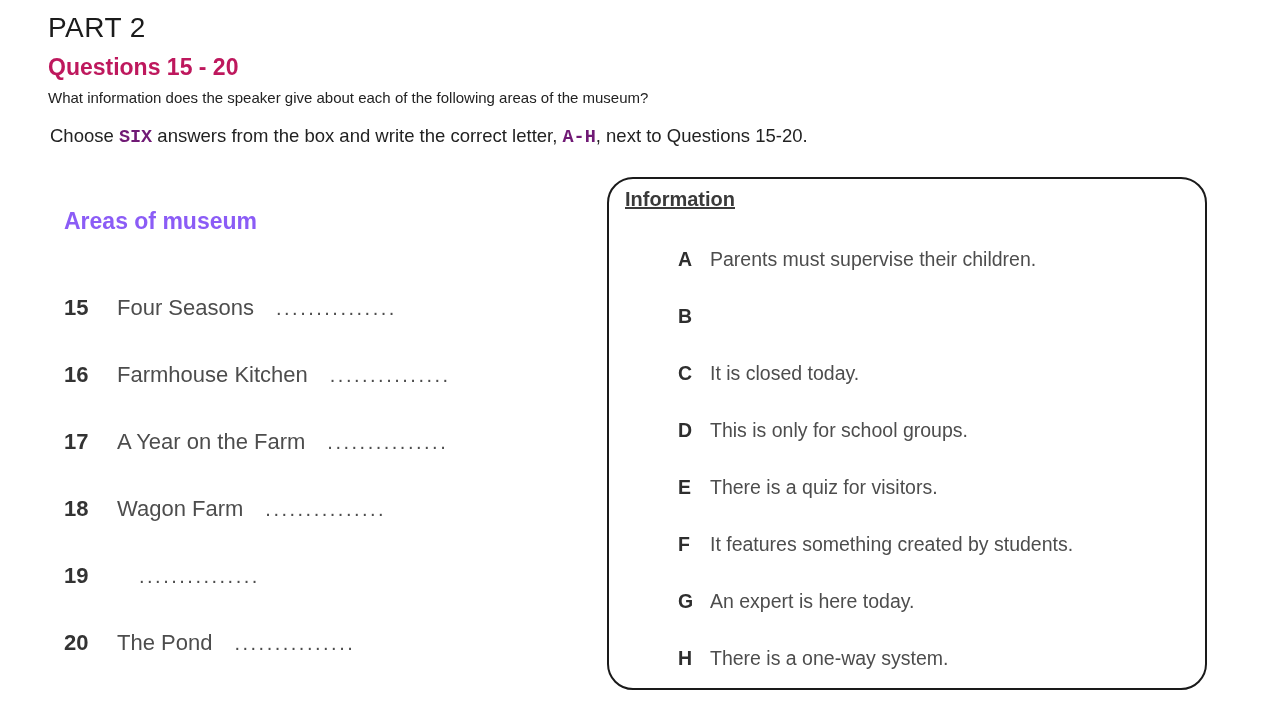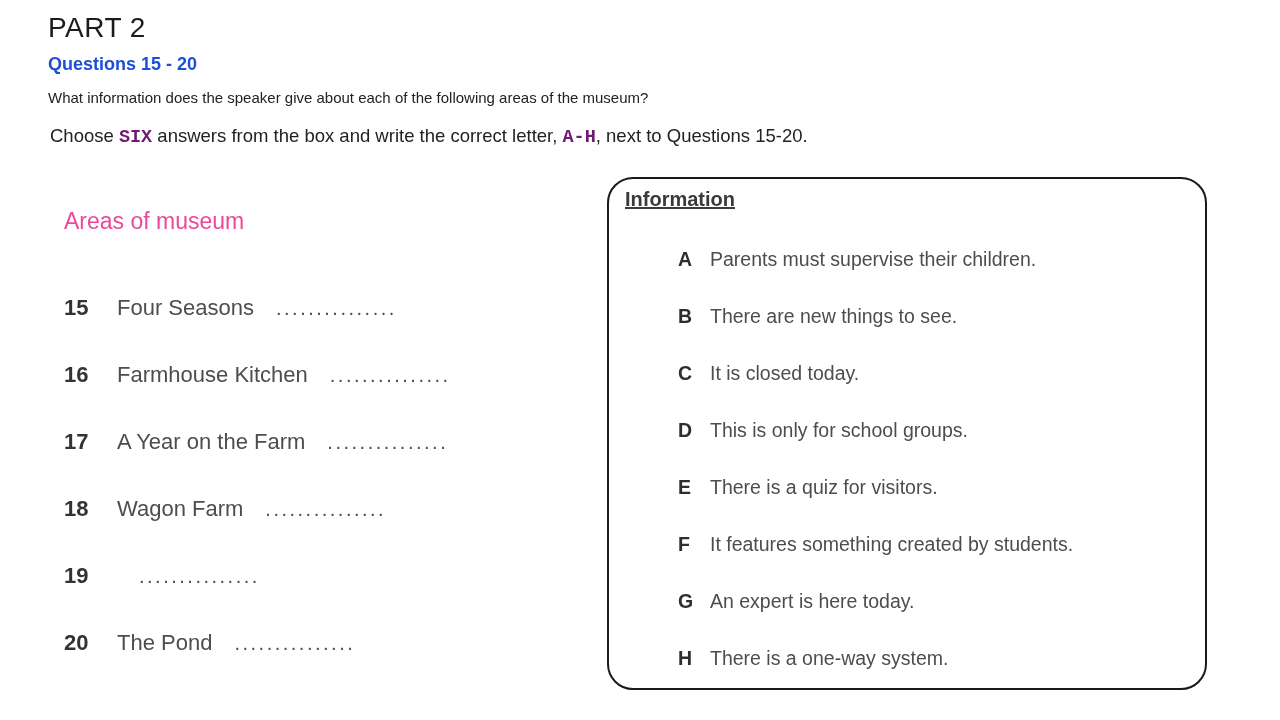--- a/index.html
+++ b/index.html
@@ -12,35 +12,35 @@
   }
   .abs { position: absolute; }
 
   .part-title {
     left: 48px; top: 12px;
     font-size: 28px; font-weight: 400; color: #1b1b1b;
     letter-spacing: 0.5px;
   }
   .questions-range {
     left: 48px; top: 54px;
-    font-size: 18px; font-weight: 700; color: #1d4ed8;
+    font-size: 23px; font-weight: 700; color: #be185d;
   }
   .instr1 {
     left: 48px; top: 89px;
     font-size: 15px; font-weight: 400; color: #222222;
   }
   .instr2 {
     left: 50px; top: 125px;
     font-size: 18.5px; font-weight: 400; color: #222222;
   }
   .instr2 b { font-weight: 700; color: #701a75; font-family: Liberation Mono, monospace; }
 
   .areas-heading {
     left: 64px; top: 208px;
-    font-size: 23px; font-weight: 400; color: #ec4899;
+    font-size: 23px; font-weight: 700; color: #8b5cf6;
   }
 
   .areas-list {
     left: 64px; top: 294px;
     display: flex; flex-direction: column; gap: 39px;
   }
   .area-row {
     display: flex; align-items: center;
     font-size: 22px; height: 28px; white-space: nowrap;
   }
@@ -126,21 +126,20 @@
 
 <div class="abs info-heading">Information</div>
 
 <div class="abs options-list">
   <div class="option-row">
     <span class="letter">A</span>
     <span class="text">Parents must supervise their children.</span>
   </div>
   <div class="option-row">
     <span class="letter">B</span>
-    <span class="text">There are new things to see.</span>
   </div>
   <div class="option-row">
     <span class="letter">C</span>
     <span class="text">It is closed today.</span>
   </div>
   <div class="option-row">
     <span class="letter">D</span>
     <span class="text">This is only for school groups.</span>
   </div>
   <div class="option-row">

